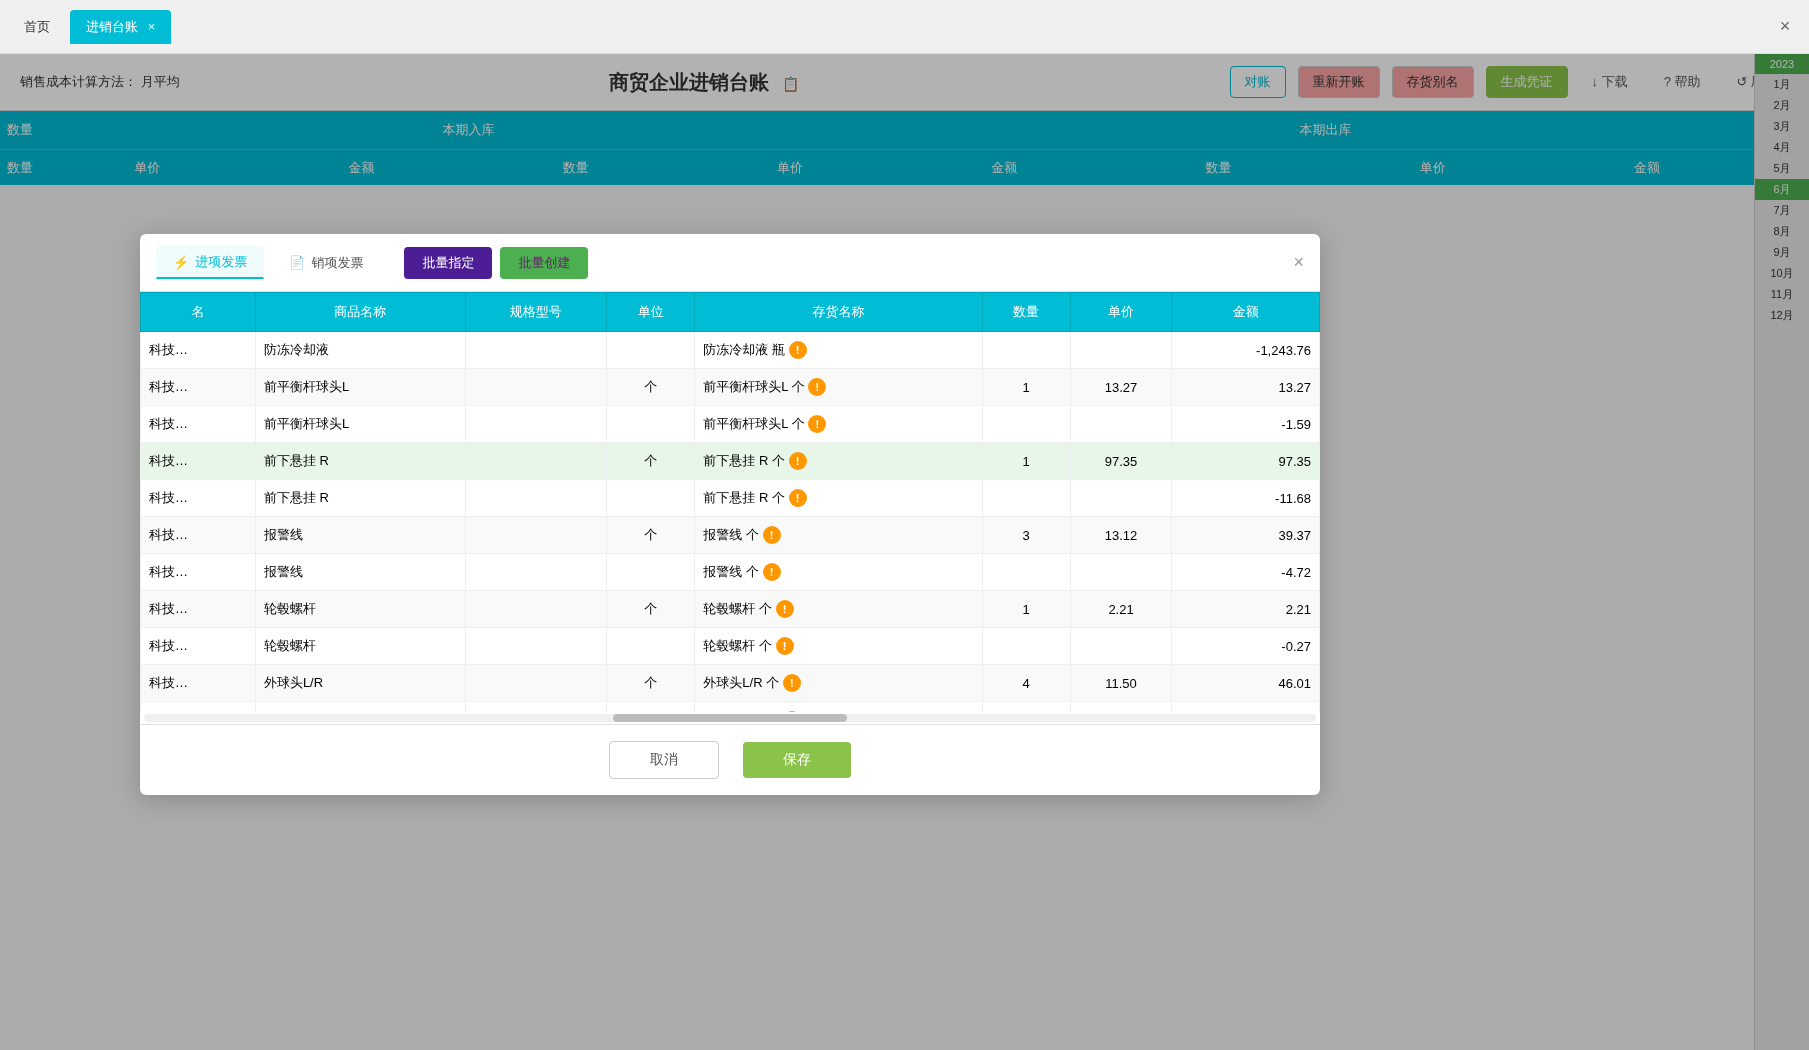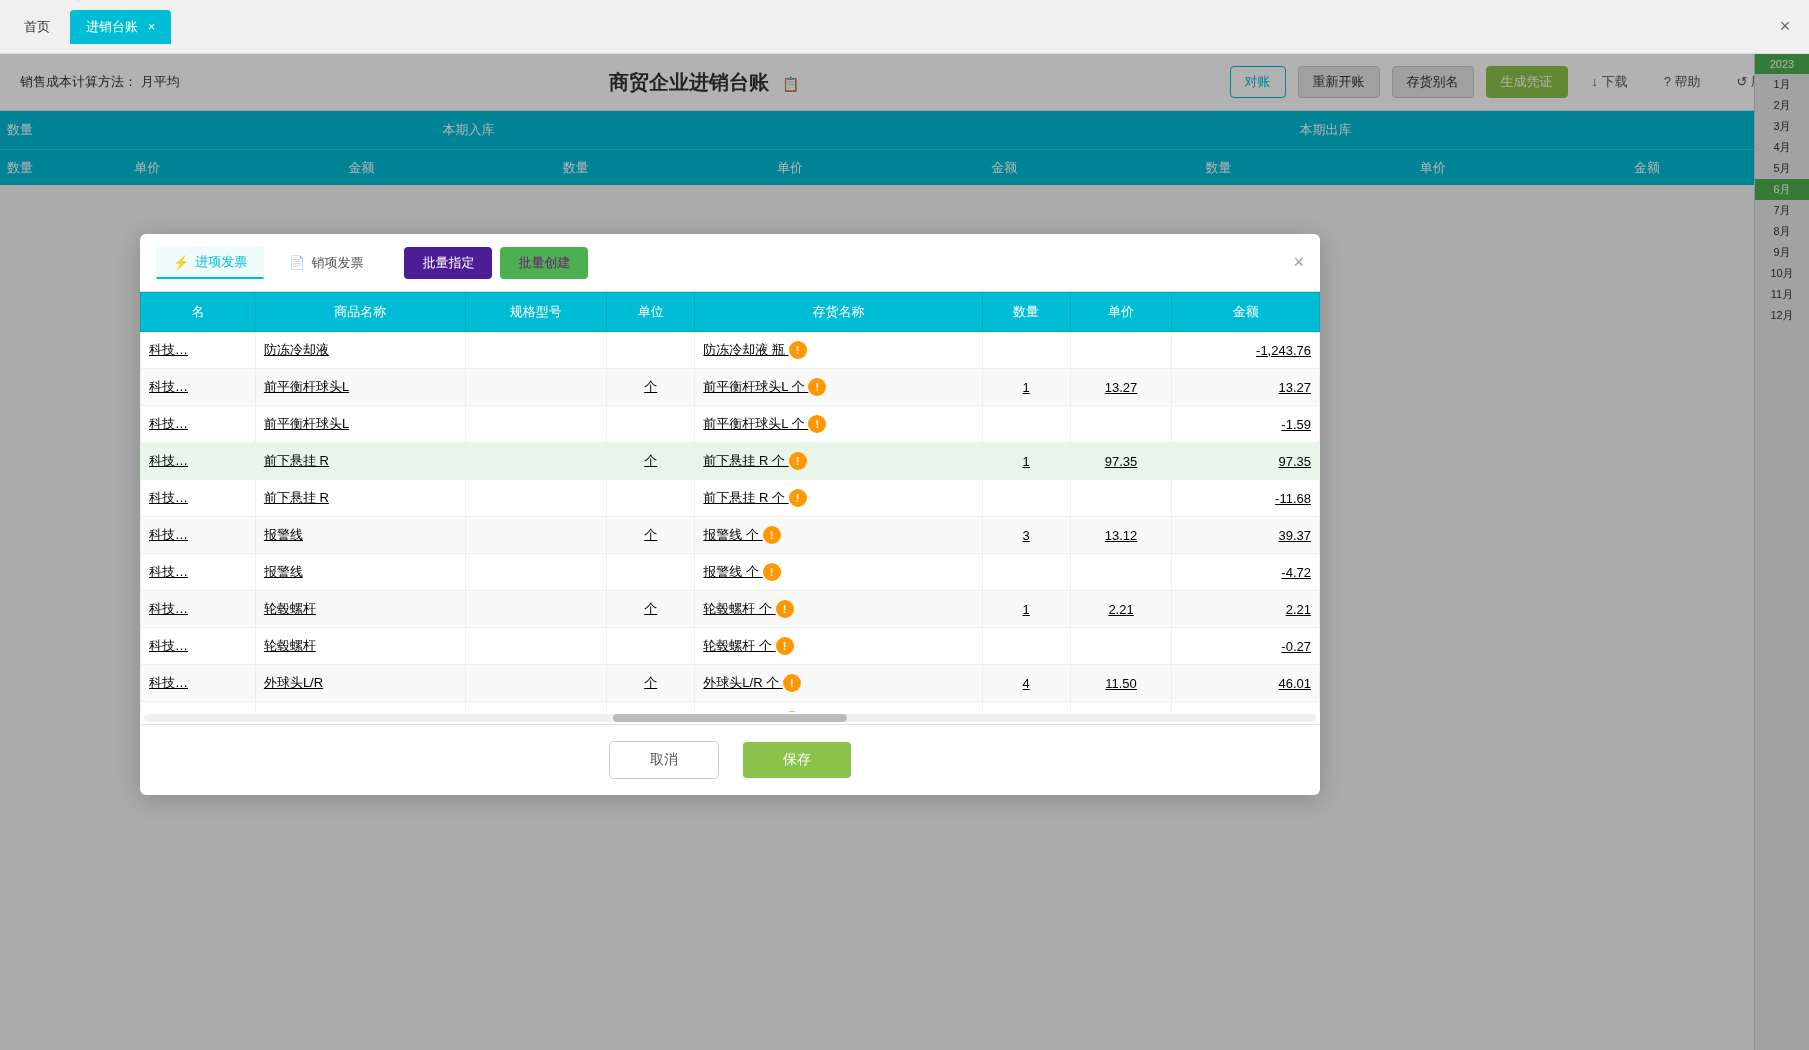--- a/index.html
+++ b/index.html
@@ -37,21 +37,21 @@
     }
     .cost-method { font-size: 13px; color: #333; }
     .page-title {
       flex: 1; text-align: center; font-size: 20px; font-weight: bold; color: #333;
     }
     .page-title-icon {
       display: inline-block; margin-left: 8px; color: #999; font-size: 14px;
     }
     .toolbar-btn {
       padding: 6px 14px; border-radius: 4px; border: 1px solid #ccc;
-      cursor: pointer; font-size: 13px; background: #e5e5e5; color: #333;
+      cursor: pointer; font-size: 13px; background: #fca5a5; color: #333;
     }
     .toolbar-btn.primary { background: #8bc34a; color: #fff; border-color: #8bc34a; }
     .toolbar-btn.outline-teal { border-color: #00bcd4; color: #00bcd4; background: #fff; }
     .toolbar-icon-btn {
       display: flex; align-items: center; gap: 4px; padding: 6px 12px;
       cursor: pointer; color: #555; font-size: 13px;
     }
 
     
     .modal-backdrop {
@@ -93,21 +93,21 @@
       border-radius: 4px; cursor: pointer; font-size: 13px;
     }
 
     
     .dialog-table { width: 100%; border-collapse: collapse; font-size: 13px; }
     .dialog-table thead tr { background: #00bcd4; color: #fff; }
     .dialog-table thead th {
       padding: 10px 8px; text-align: center; font-weight: normal;
       border: 1px solid #00a8b8;
     }
-    .dialog-table tbody tr { border-bottom: 1px solid #f0f0f0; text-decoration: underline; }
+    .dialog-table tbody tr { border-bottom: 1px solid #f0f0f0; }
     .dialog-table tbody tr:nth-child(odd) { background: #fff; }
     .dialog-table tbody tr:nth-child(even) { background: #f9f9f9; }
     .dialog-table tbody tr.highlighted { background: #e8f5e9; }
     .dialog-table tbody td {
       padding: 9px 8px; text-align: center; border: 1px solid #efefef;
     }
     .dialog-table tbody td.left { text-align: left; }
     .dialog-table tbody td.right { text-align: right; }
 
     .warning-icon {

